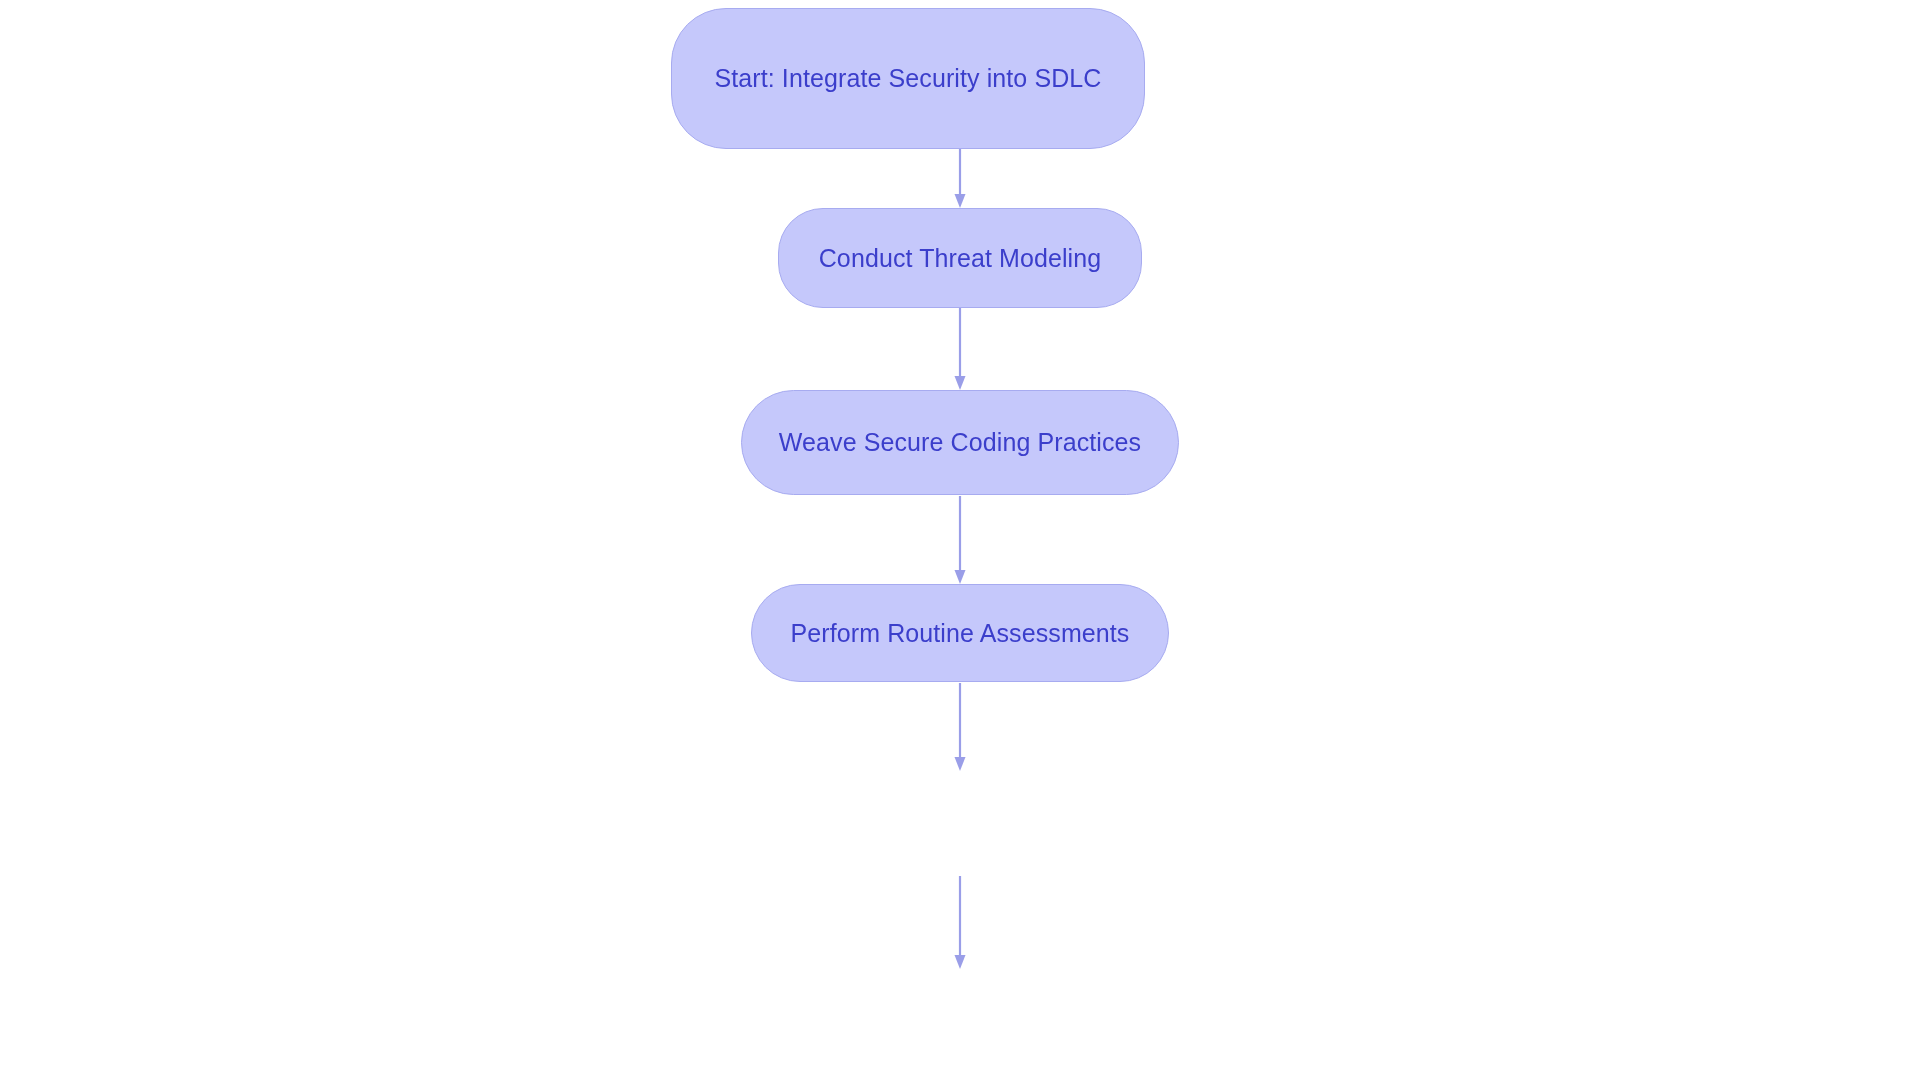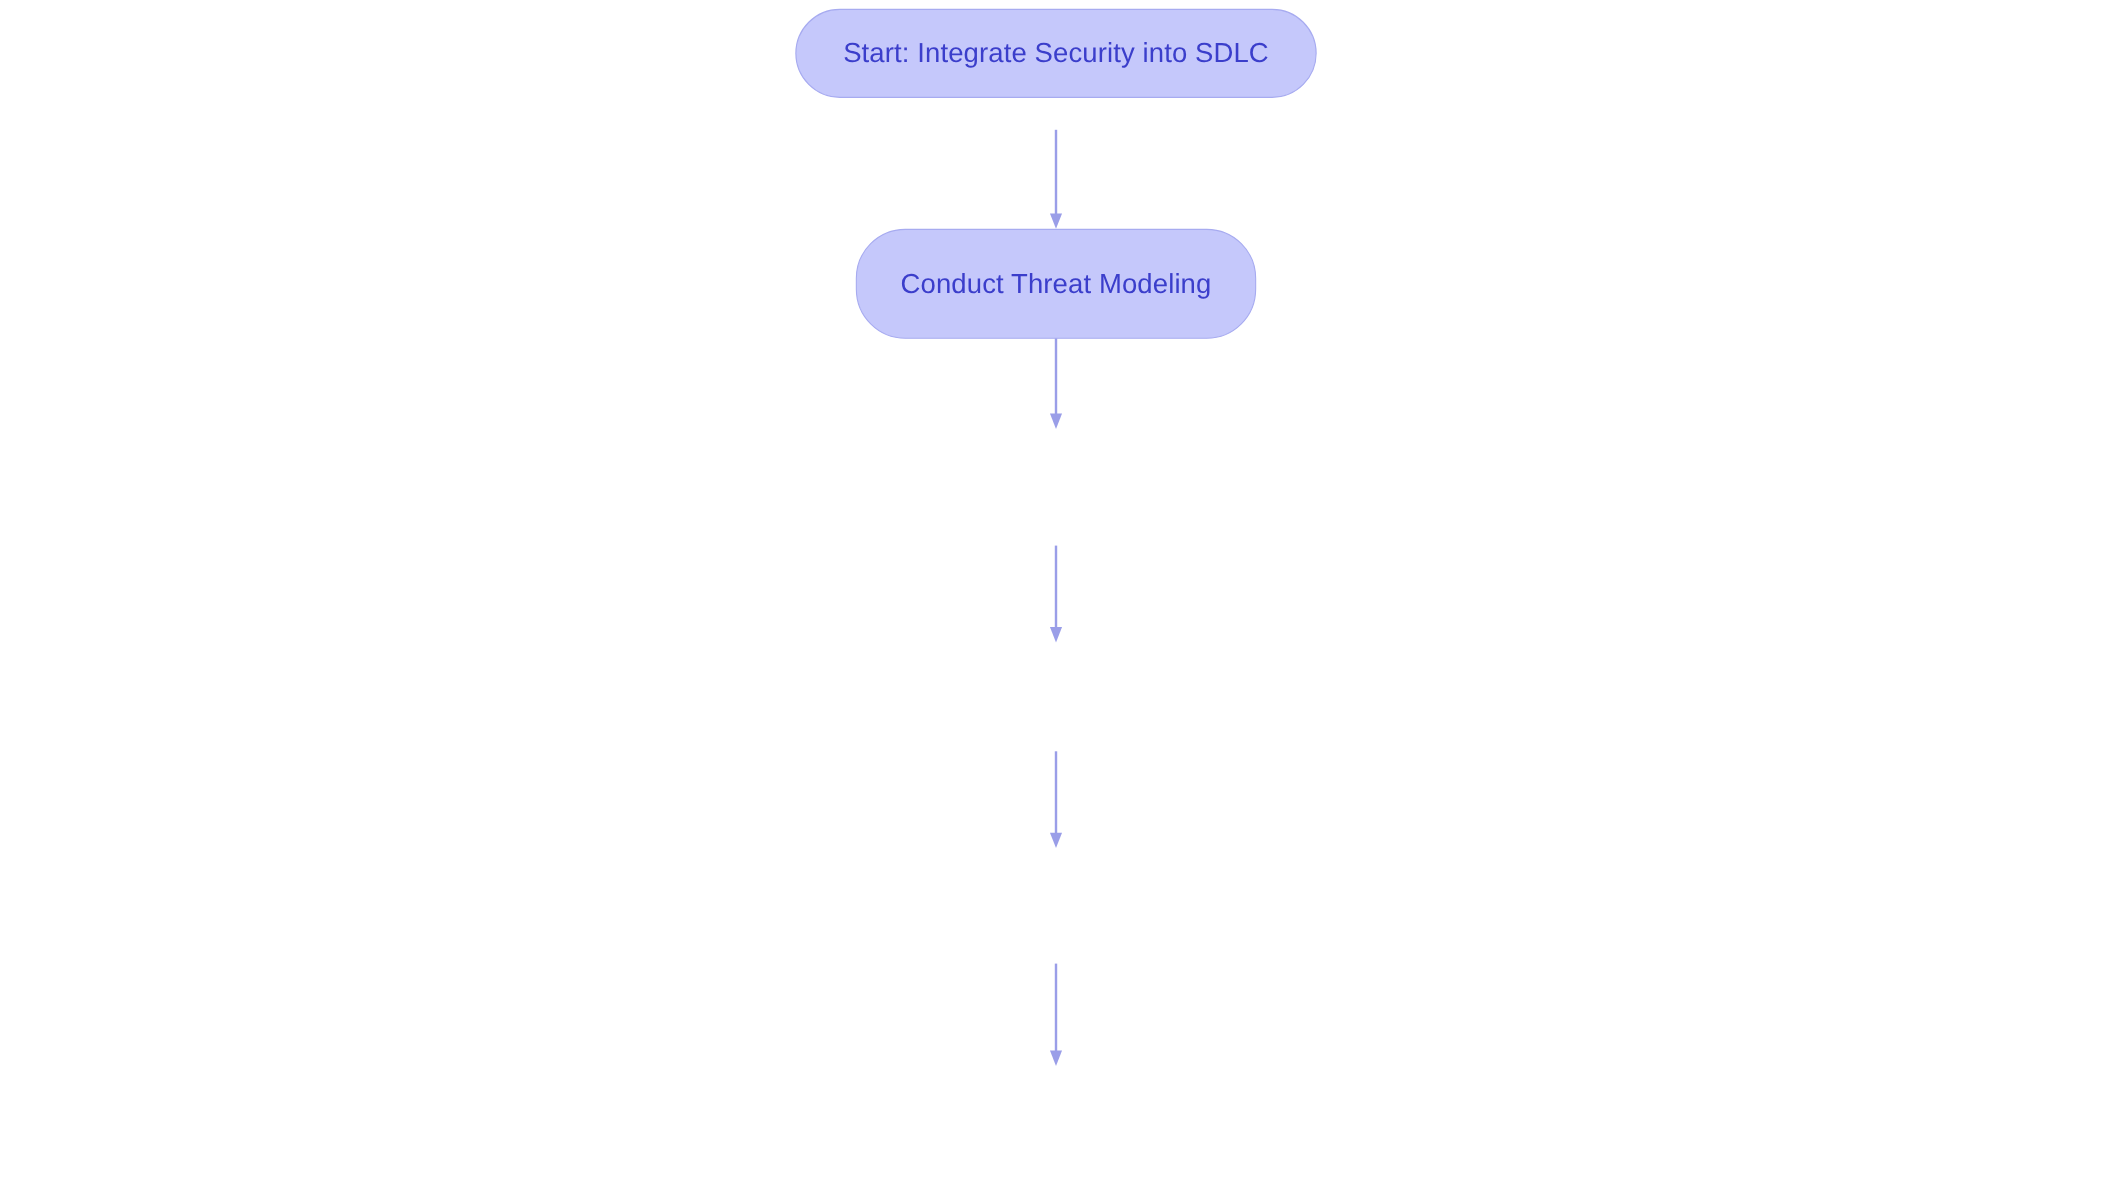--- a/index.html
+++ b/index.html
@@ -77,25 +77,31 @@
     </svg>
   </div>
 
   <div class="edge" style="left:960px; top:876px; width:20px; height:93px;">
     <svg width="20" height="93" viewBox="0 0 20 93">
       <line x1="10" y1="0" x2="10" y2="81" stroke="#9a9ee8" stroke-width="2.2"></line>
       <polygon points="10,93 4.5,79 15.5,79" fill="#9a9ee8"></polygon>
     </svg>
   </div>
 
-  <div class="node" style="left:960px; top:8px; width:474px; height:81px; border-radius:55px;">
+  <div class="node" style="left:908px; top:8px; width:474px; height:141px; border-radius:55px;">
     <span class="node-label">Start: Integrate Security into SDLC</span>
   </div>
 
   <div class="node" style="left:960px; top:208px; width:364px; height:100px; border-radius:45px;">
     <span class="node-label">Conduct Threat Modeling</span>
   </div>
 
+  <div class="node" style="left:960px; top:390px; width:438px; height:105px; border-radius:53px;">
+    <span class="node-label">Weave Secure Coding Practices</span>
+  </div>
 
+  <div class="node" style="left:960px; top:584px; width:418px; height:98px; border-radius:49px;">
+    <span class="node-label">Perform Routine Assessments</span>
+  </div>
 
 
 
 </div>
 
 </body></html>

